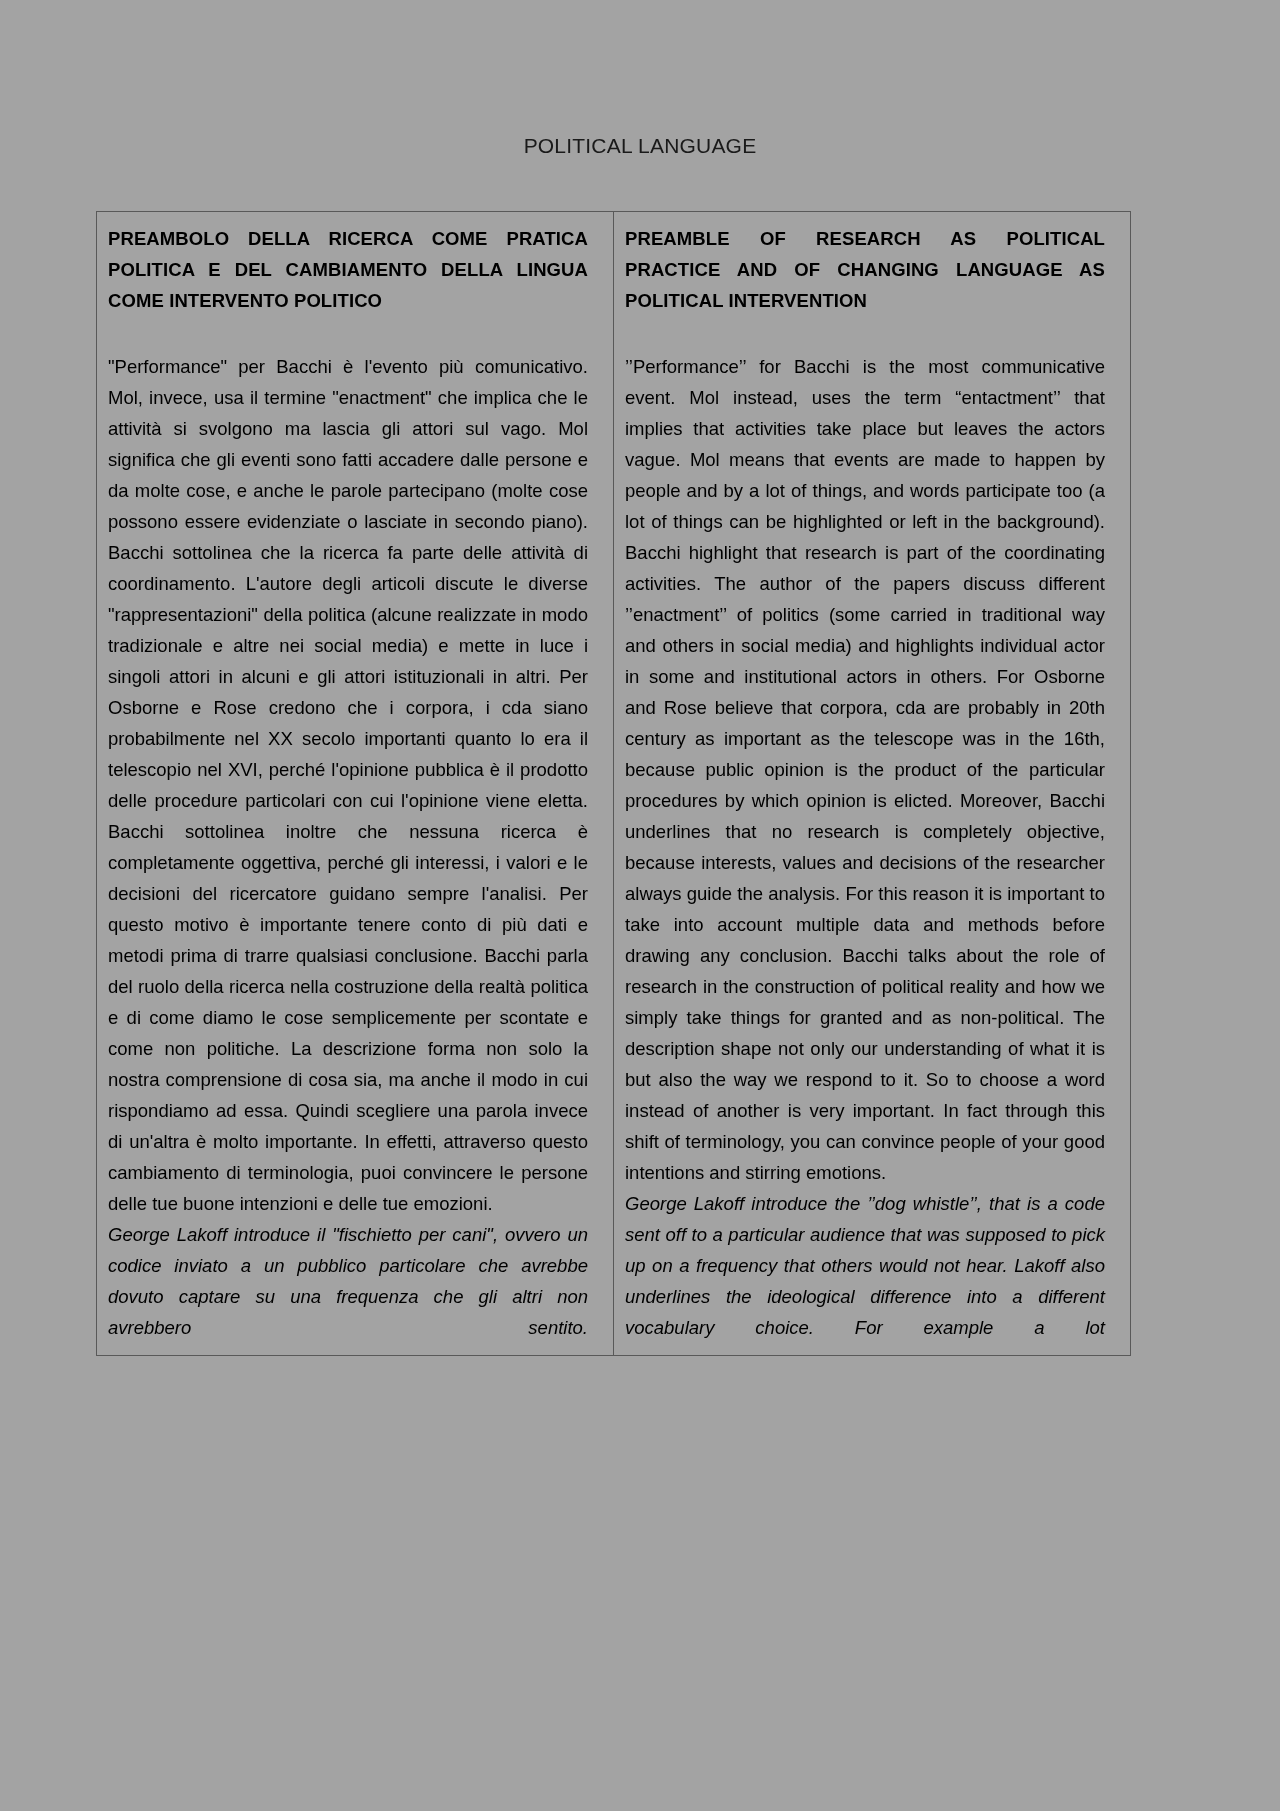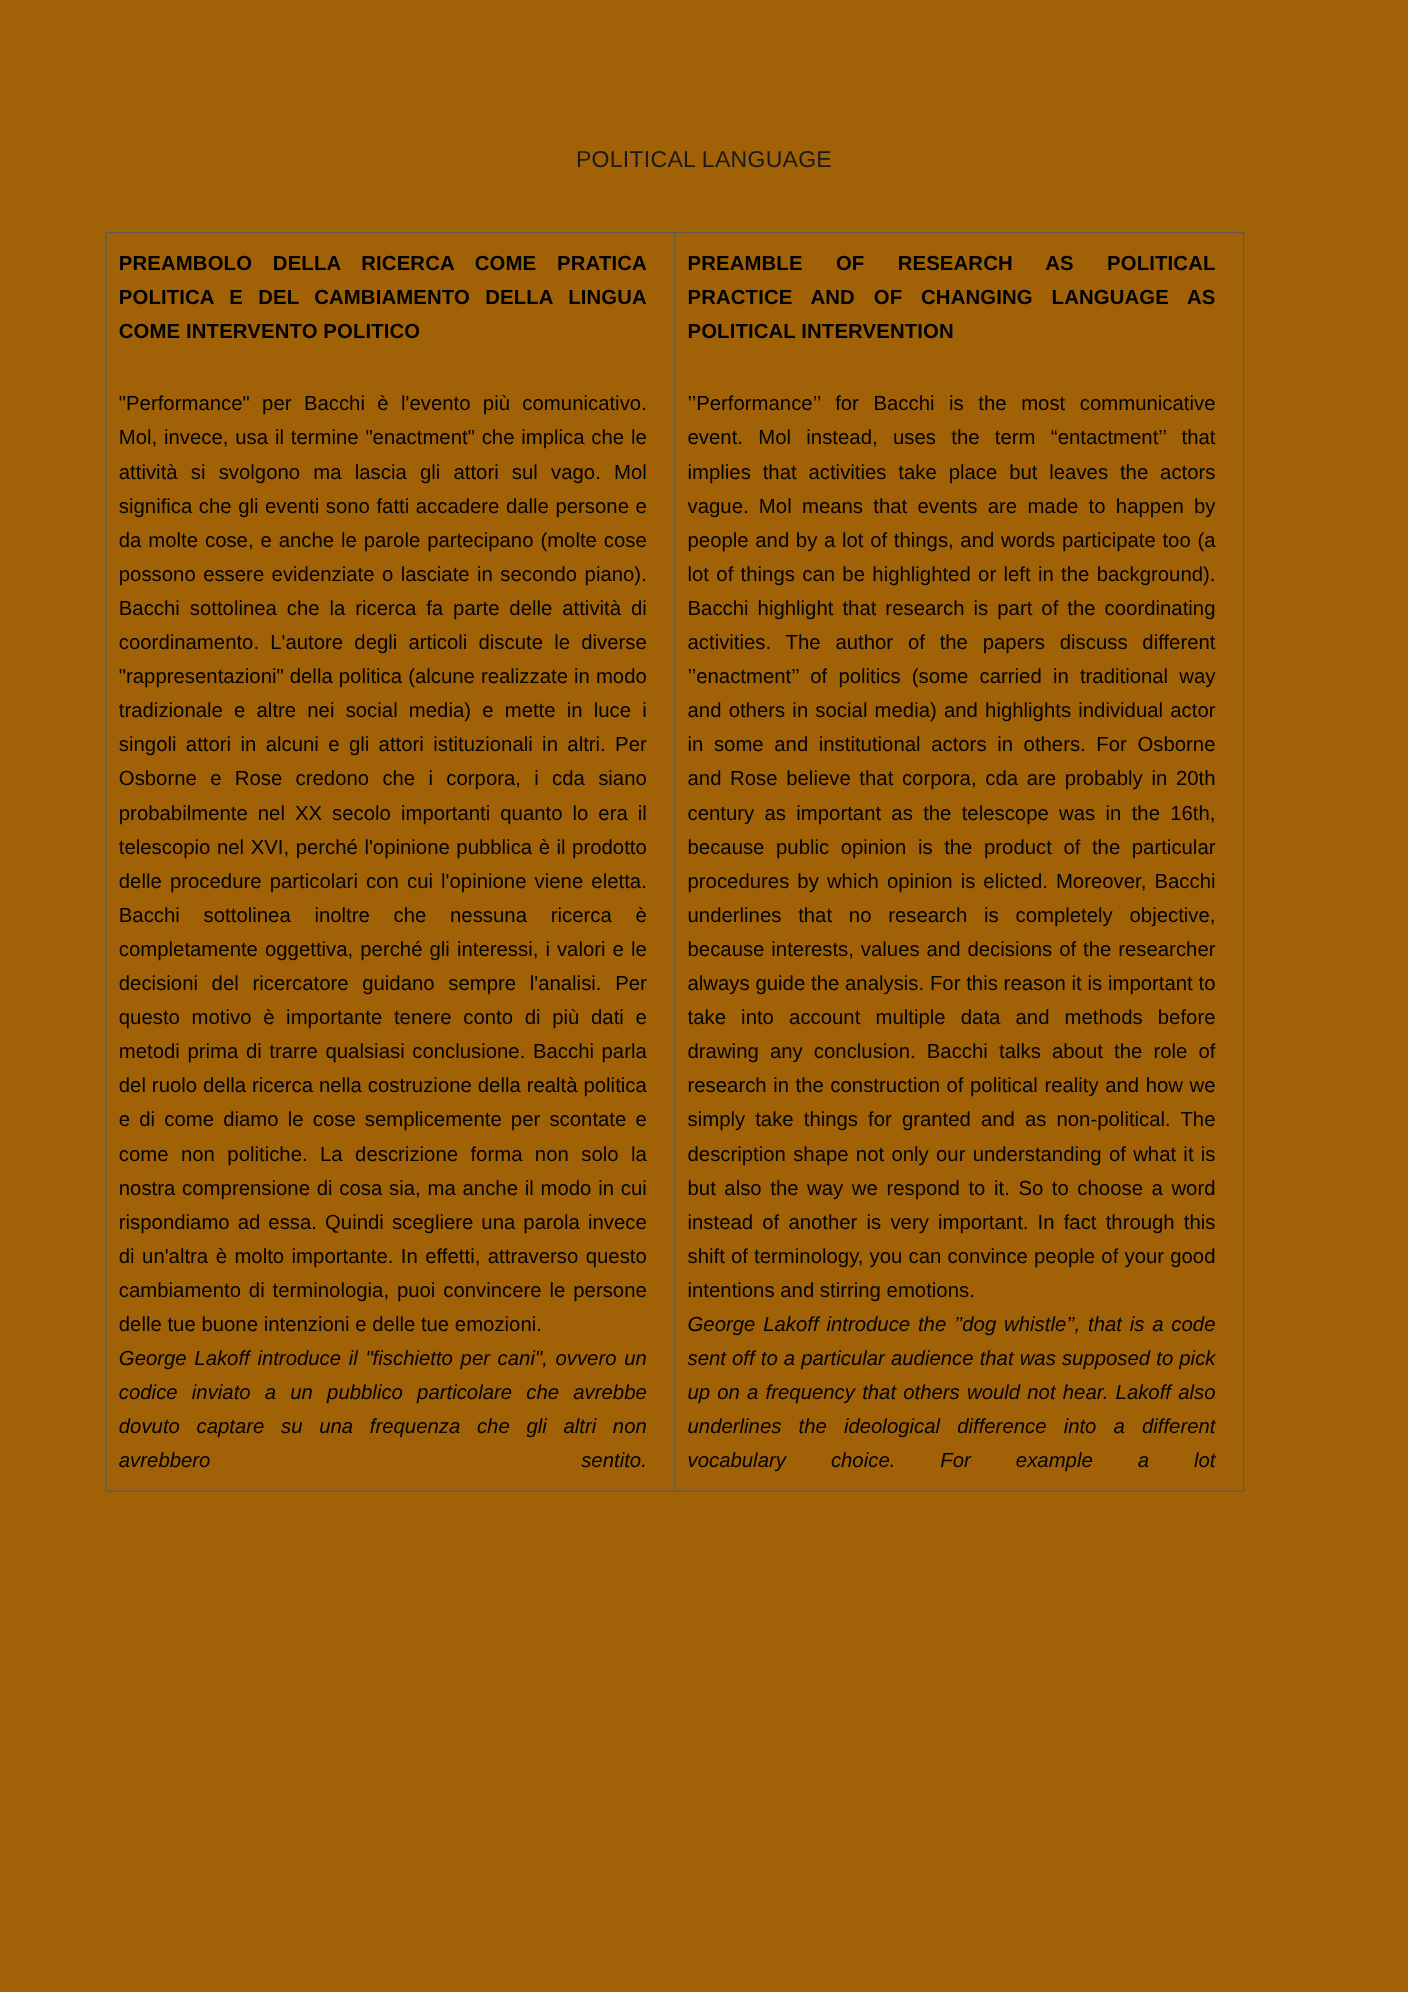--- a/index.html
+++ b/index.html
@@ -13,21 +13,21 @@
     height: 1811px;
     font-family: "Liberation Sans", sans-serif;
     color: #000000;
     -webkit-font-smoothing: antialiased;
   }
   .page {
     position: relative;
     width: 1280px;
     height: 1811px;
     box-sizing: border-box;
-    background: #a16207;
+    background: #a3a3a3;
     overflow: hidden;
   }
   .page-header {
     position: absolute;
     top: 133px;
     left: 0;
     width: 1280px;
     text-align: center;
     font-size: 21px;
     line-height: 26px;

